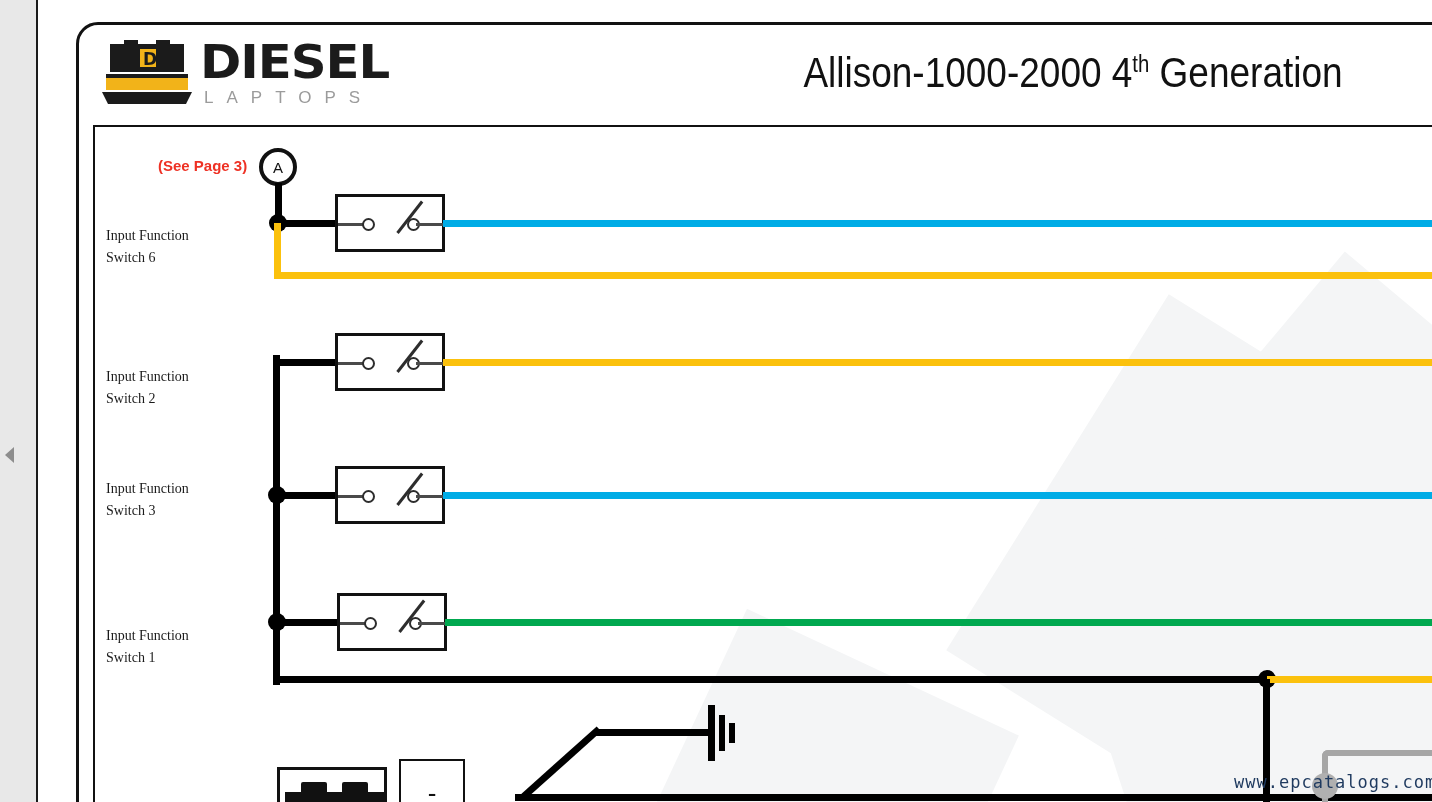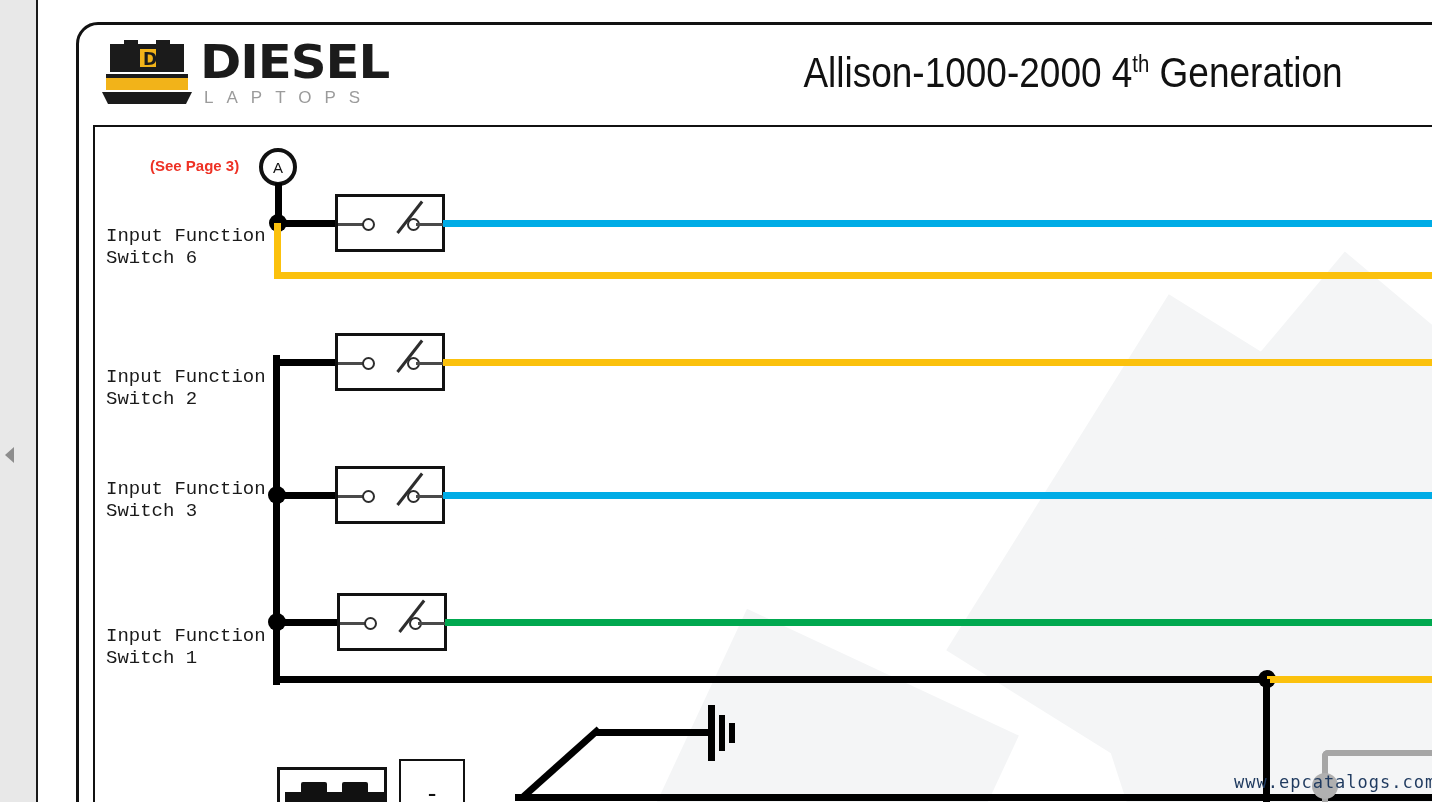--- a/index.html
+++ b/index.html
@@ -110,22 +110,22 @@
     width: 1400px;
     height: 700px;
     border: 2px solid #111111;
     box-sizing: border-box;
     background: transparent;
     overflow: hidden;
   }
   
   .lbl {
     position: absolute;
-    font-family: Liberation Mono, monospace;
-    font-size: 19px;
+    font-family: Liberation Serif, serif;
+    font-size: 14px;
     color: #1a1a1a;
     line-height: 22px;
     white-space: pre-line;
   }
   .ref-note {
     position: absolute;
     font-family: "Liberation Sans", sans-serif;
     font-weight: bold;
     font-size: 15px;
     color: #ee3124;
@@ -285,21 +285,21 @@
 
     <div class="title">
       <span>Allison-1000-2000 4</span><sup>th</sup><span> Generation</span>
     </div>
 
     <div class="panel">
 
       <div class="bubble" style="left:164px; top:21px;">
         <span>A</span>
       </div>
-      <div class="ref-note" style="left:55px; top:30px;">(See Page 3)</div>
+      <div class="ref-note" style="left:63px; top:30px;">(See Page 3)</div>
 
       <div class="wire wire-v blk" style="left:180px; top:56px; height:44px;"></div>
 
       <div class="node" style="left:174px; top:87px;"></div>
 
       <div class="wire wire-h blk" style="left:182px; top:93px; width:60px;"></div>
 
       <div class="sw" style="left:240px; top:67px;">
         <div class="lead lead-l"></div>
         <div class="term term-l"></div>

